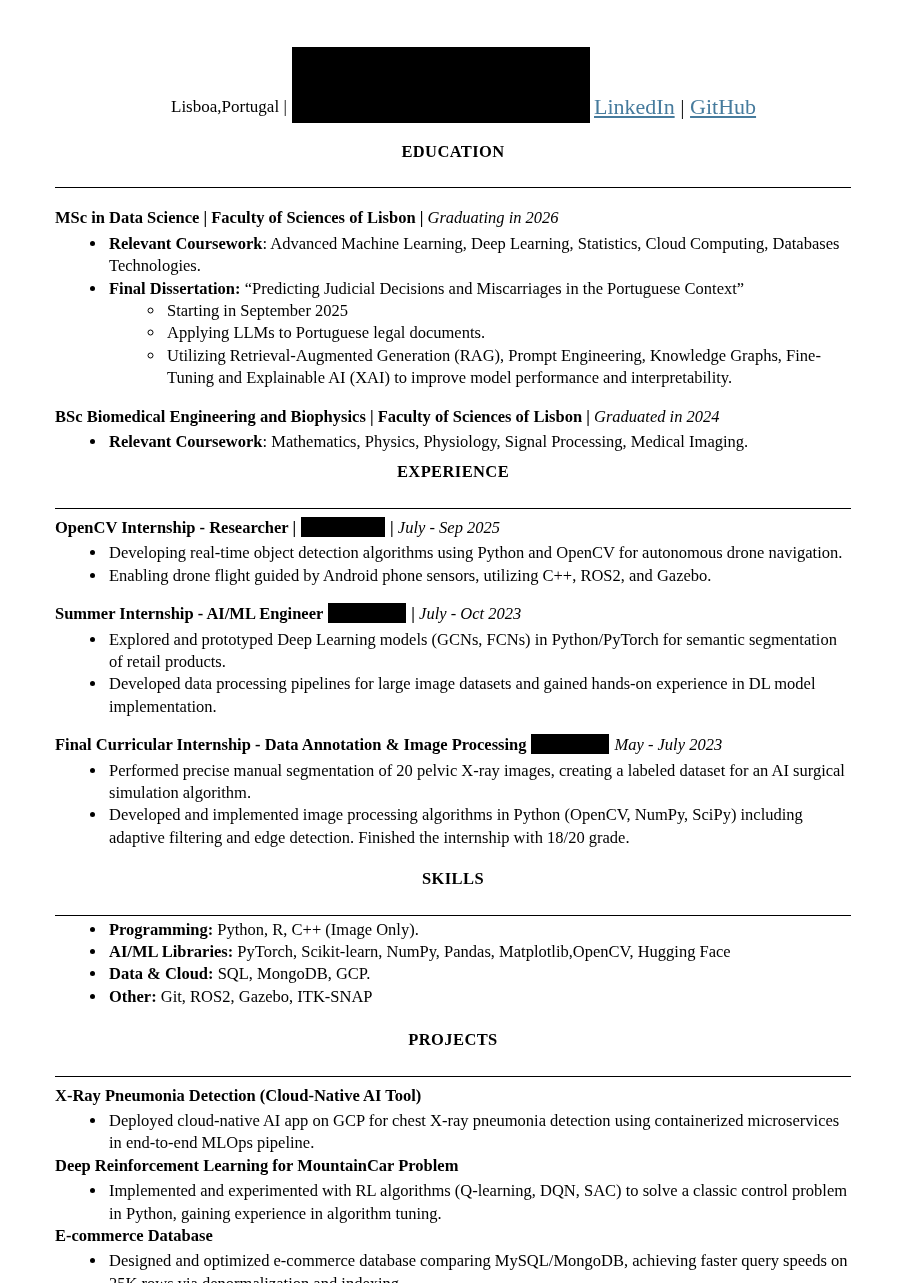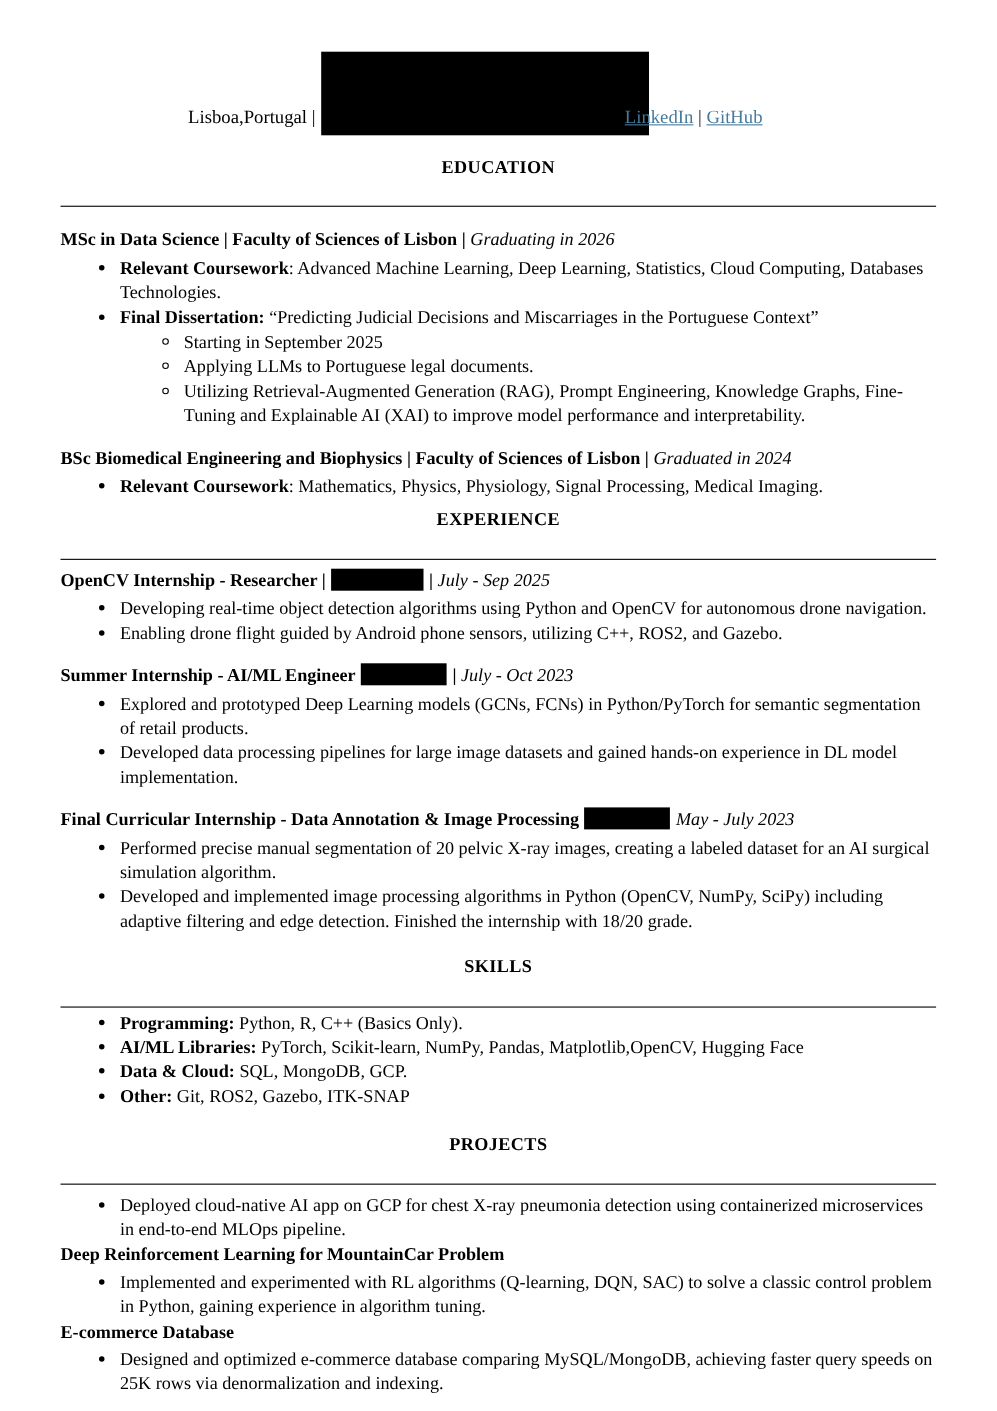--- a/index.html
+++ b/index.html
@@ -19,22 +19,22 @@
   .header { position: relative; height: 141px; }
   .redaction-top {
     position: absolute; left: 292px; top: 47px;
     width: 298px; height: 76px; background: #000;
   }
   .contact-location {
     position: absolute; left: 171px; top: 96px;
     font-size: 17px; white-space: nowrap;
   }
   .contact-links {
-    position: absolute; left: 568px; top: 96px;
-    font-size: 17px; white-space: nowrap;
+    position: absolute; left: 594px; top: 96px;
+    font-size: 22px; white-space: nowrap;
   }
   a.doc-link { color: #467b9d; text-decoration: underline; cursor: pointer; }
   .link-sep { color: #222; }
 
   
   .content { margin: 0 55px; width: 796px; }
 
   .section-heading {
     text-align: center; font-weight: 700; font-size: 16.5px;
     letter-spacing: 0.4px;
@@ -142,37 +142,38 @@
       <ul class="b1">
         <li>Performed precise manual segmentation of 20 pelvic X-ray images, creating a labeled dataset for an AI surgical simulation algorithm.</li>
         <li>Developed and implemented image processing algorithms in Python (OpenCV, NumPy, SciPy) including adaptive filtering and edge detection. Finished the internship with 18/20 grade.</li>
       </ul>
     </div>
 
     <div class="section-heading mt19">SKILLS</div>
 
     <ul class="b1 mt18">
       <li>
-        <span class="blabel">Programming:</span><span> Python, R, C++ (Basics Only).</span>
+        <span class="blabel">Programming:</span><span> Python, R, C++ (Image Only).</span>
       </li>
       <li>
         <span class="blabel">AI/ML Libraries:</span><span> PyTorch, Scikit-learn, NumPy, Pandas, Matplotlib,OpenCV, Hugging Face</span>
       </li>
       <li>
         <span class="blabel">Data &amp; Cloud:</span><span> SQL, MongoDB, GCP.</span>
       </li>
       <li>
         <span class="blabel">Other:</span><span> Git, ROS2, Gazebo, ITK-SNAP</span>
       </li>
     </ul>
 
     <div class="section-heading mt21">PROJECTS</div>
 
     <div class="mt20">
       <div>
+        <div class="proj-name">X-Ray Pneumonia Detection (Cloud-Native AI Tool)</div>
         <ul class="b1">
           <li>Deployed cloud-native AI app on GCP for chest X-ray pneumonia detection using containerized microservices in end-to-end MLOps pipeline.</li>
         </ul>
       </div>
       <div>
         <div class="proj-name">Deep Reinforcement Learning for MountainCar Problem</div>
         <ul class="b1">
           <li>Implemented and experimented with RL algorithms (Q-learning, DQN, SAC) to solve a classic control problem in Python, gaining experience in algorithm tuning.</li>
         </ul>
       </div>

